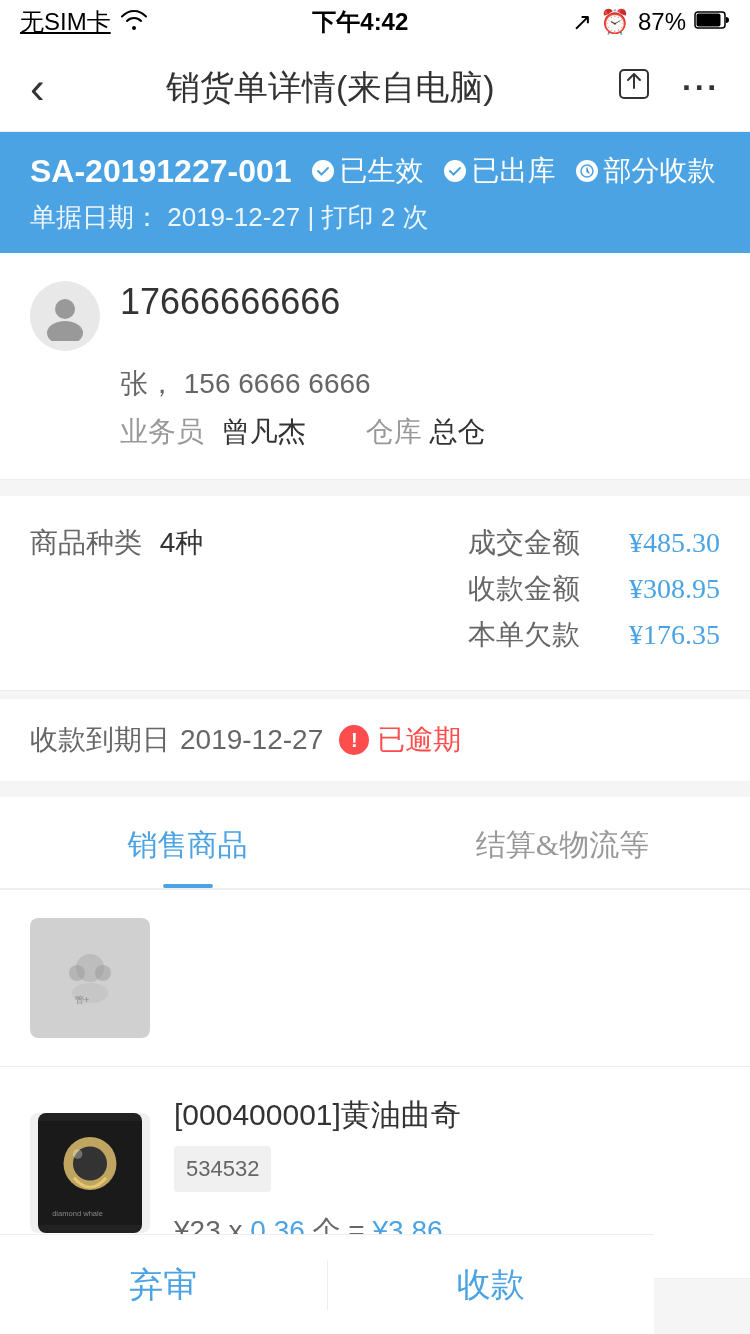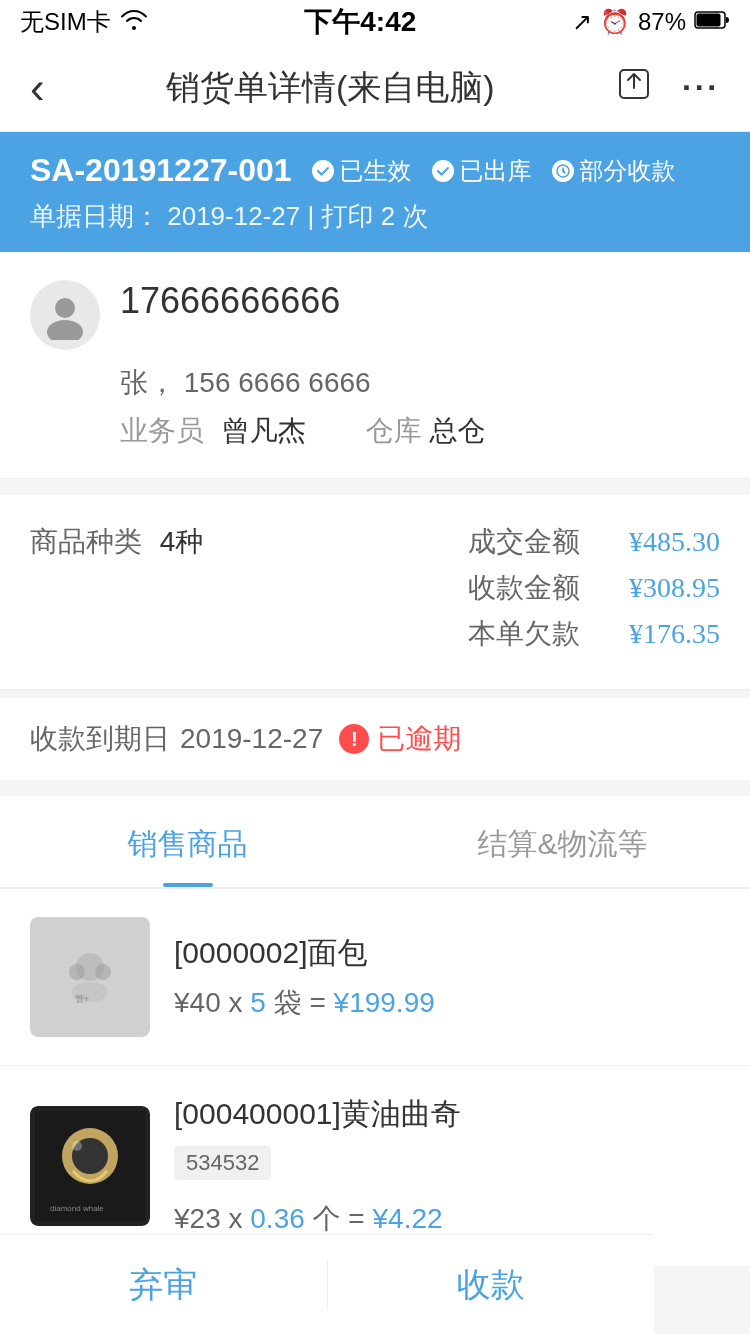--- a/index.html
+++ b/index.html
@@ -17,22 +17,22 @@
     .status-bar {
       height: 44px;
       background: #fff;
       display: flex;
       align-items: center;
       justify-content: space-between;
       padding: 0 20px;
       font-size: 24px;
       color: #000;
     }
-    .status-left { display: flex; align-items: center; gap: 8px; }
-    .status-center { font-weight: 600; font-size: 28px; }
+    .status-left { display: flex; align-items: center; gap: 8px; text-decoration: underline; }
+    .status-center { font-weight: 600; font-size: 24px; }
     .status-right { display: flex; align-items: center; gap: 8px; }
 
     
     .nav-bar {
       height: 88px;
       background: #fff;
       display: flex;
       align-items: center;
       justify-content: space-between;
       padding: 0 30px;
@@ -64,21 +64,21 @@
       flex-wrap: wrap;
     }
     .order-id {
       font-size: 32px;
       font-weight: bold;
     }
     .badge {
       display: flex;
       align-items: center;
       gap: 6px;
-      font-size: 24px;
+      font-size: 28px;
     }
     .badge-icon {
       width: 22px;
       height: 22px;
       border-radius: 50%;
       background: #fff;
       display: flex;
       align-items: center;
       justify-content: center;
       font-size: 14px;
@@ -182,20 +182,21 @@
       justify-content: center;
       font-size: 20px;
       font-weight: bold;
     }
 
     
     .tabs-section {
       background: #fff;
       margin-top: 16px;
       border-bottom: 1px solid #eee;
+      font-family: Liberation Serif, serif;
     }
     .tabs-row {
       display: flex;
       border-bottom: 1px solid #eee;
     }
     .tab {
       flex: 1;
       text-align: center;
       padding: 28px 0 22px;
       font-size: 30px;
@@ -244,21 +245,21 @@
     .product-name {
       font-size: 30px;
       color: #333;
       margin-bottom: 10px;
     }
     .product-sku {
       display: inline-block;
       background: #f0f0f0;
       color: #666;
       font-size: 22px;
-      padding: 4px 12px;
+      padding: 10px 12px;
       border-radius: 4px;
       margin-bottom: 10px;
     }
     .product-price {
       font-size: 28px;
       color: #666;
     }
     .product-price .highlight { color: #4BA3E3; }
     .product-price .total { color: #4BA3E3; font-weight: 500; }
 
@@ -446,38 +447,25 @@
       <div style="width:120px;height:120px;background:#d0d0d0;border-radius:8px;display:flex;align-items:center;justify-content:center;">
         <svg width="70" height="70" viewBox="0 0 70 70" fill="none">
           <circle cx="35" cy="25" r="14" fill="#aaa" opacity="0.5"></circle>
           <ellipse cx="22" cy="30" rx="8" ry="8" fill="#999" opacity="0.5"></ellipse>
           <ellipse cx="48" cy="30" rx="8" ry="8" fill="#999" opacity="0.5"></ellipse>
           <ellipse cx="35" cy="50" rx="18" ry="10" fill="#bbb" opacity="0.5"></ellipse>
           <text x="20" y="60" font-size="9" fill="#888">管+</text>
         </svg>
       </div>
     </div>
-    <div class="product-details">
-      <div class="product-name">
-        <span>[0000002]面包</span>
-      </div>
-      <div class="product-price">
-        <span>¥40</span>
-        <span> x </span>
-        <span class="highlight">5</span>
-        <span>袋</span>
-        <span> = </span>
-        <span class="total">¥199.99</span>
-      </div>
-    </div>
   </div>
 
   <div class="product-item">
     <div class="product-image">
-      <div style="width:120px;height:120px;background:#222;border-radius:8px;display:flex;align-items:center;justify-content:center;overflow:hidden;">
+      <div style="width:104px;height:120px;background:#222;border-radius:8px;display:flex;align-items:center;justify-content:center;overflow:hidden;">
         <svg width="110" height="110" viewBox="0 0 110 110" fill="none">
           <rect width="110" height="110" fill="#1a1a1a"></rect>
           <circle cx="55" cy="45" r="28" fill="#e8c870" opacity="0.8"></circle>
           <circle cx="55" cy="45" r="18" fill="#333"></circle>
           <path d="M38 60 Q55 80 72 60" stroke="#e8c870" stroke-width="3" fill="none"></path>
           <circle cx="42" cy="35" r="5" fill="#fff" opacity="0.3"></circle>
           <text x="15" y="100" font-size="8" fill="#888" font-family="sans-serif">diamond whale</text>
         </svg>
       </div>
     </div>
@@ -487,21 +475,21 @@
       </div>
       <div style="margin-bottom:10px;">
         <span class="product-sku">534532</span>
       </div>
       <div class="product-price">
         <span>¥23</span>
         <span> x </span>
         <span class="highlight">0.36</span>
         <span>个</span>
         <span> = </span>
-        <span class="total">¥4.22</span>
+        <span class="total">¥3.86</span>
       </div>
     </div>
   </div>
 </div>
 
 <div class="bottom-spacer"></div>
 
 <div class="bottom-bar">
   <div class="bottom-btn">弃审</div>
   <div class="bottom-divider"></div>

